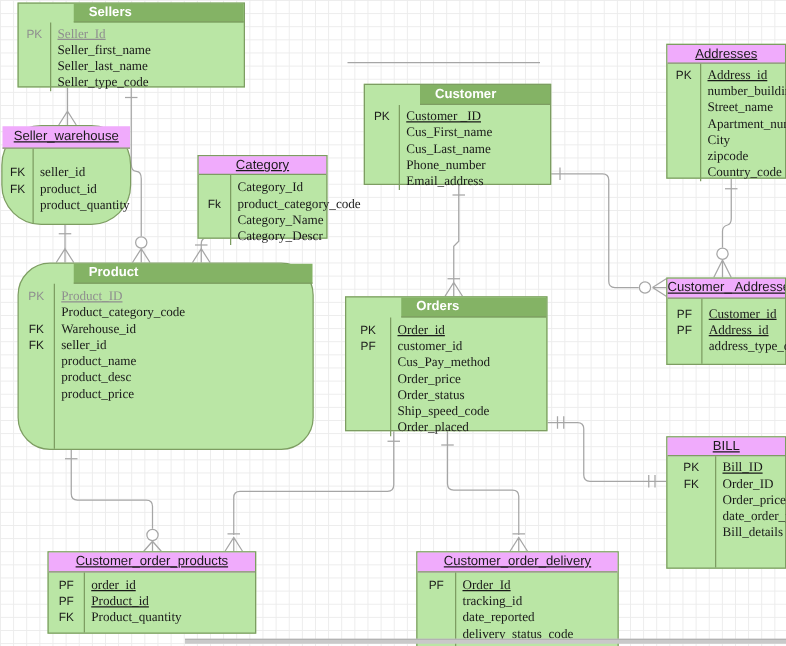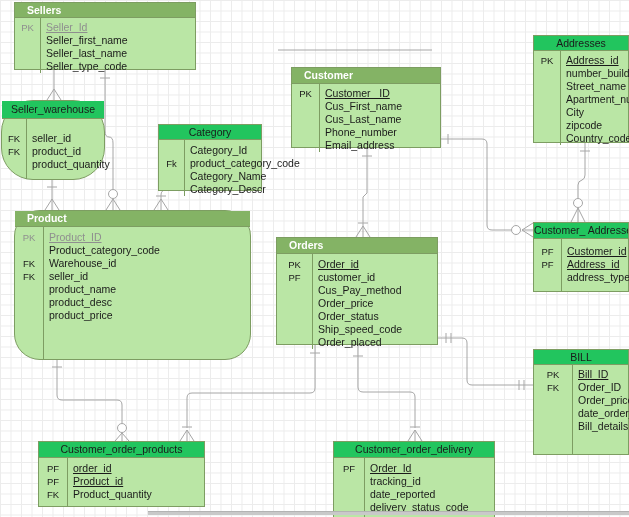--- a/index.html
+++ b/index.html
@@ -16,30 +16,30 @@
 
   .tbl{
     position:absolute;box-sizing:border-box;display:flex;flex-direction:column;
     background:#bae6a5;border:1px solid #7d9d62;
     font-size:10.5px;color:#1a1a1a;line-height:13px;
   }
   .tbl .hd{
     flex:none;height:var(--hh,15px);line-height:var(--hh,15px);
     border-bottom:1px solid #7d9d62;white-space:nowrap;overflow:hidden;
   }
-  .tbl.dark .hd{background:#84b365;color:#ffffff;font-weight:bold;padding-left:12px;}
-  .tbl.light .hd{background:#22c55e;color:#1a1a1a;text-align:center;}
+  .tbl.dark .hd{background:#84b365;color:#ffffff;font-weight:bold;padding-left:12px;margin-left:44px;}
+  .tbl.light .hd{background:#f0abfc;color:#1a1a1a;text-align:center;text-decoration:underline;}
   .tbl .bd{flex:1;position:relative;padding-top:var(--pt,3px);}
   .tbl .bd::before{
     content:'';position:absolute;left:var(--kw,26px);top:0;bottom:0;
     border-left:1px solid #7d9d62;
   }
   .row{display:flex;height:13px;white-space:nowrap;}
   .row .key{flex:none;width:var(--kw,26px);text-align:center;font-size:9.5px;}
-  .row .fld{padding-left:6px;}
+  .row .fld{padding-left:6px;font-family:Liberation Serif, serif;}
   .row.muted{color:#8f8f8f;}
   .fld.ul{text-decoration:underline;}
 
   #hscroll{
     position:absolute;left:148px;top:511px;width:481px;height:3px;
     background:#c9c9c9;border-top:1px solid #b3b3b3;
   }
 </style>
 </head>
 <body>

